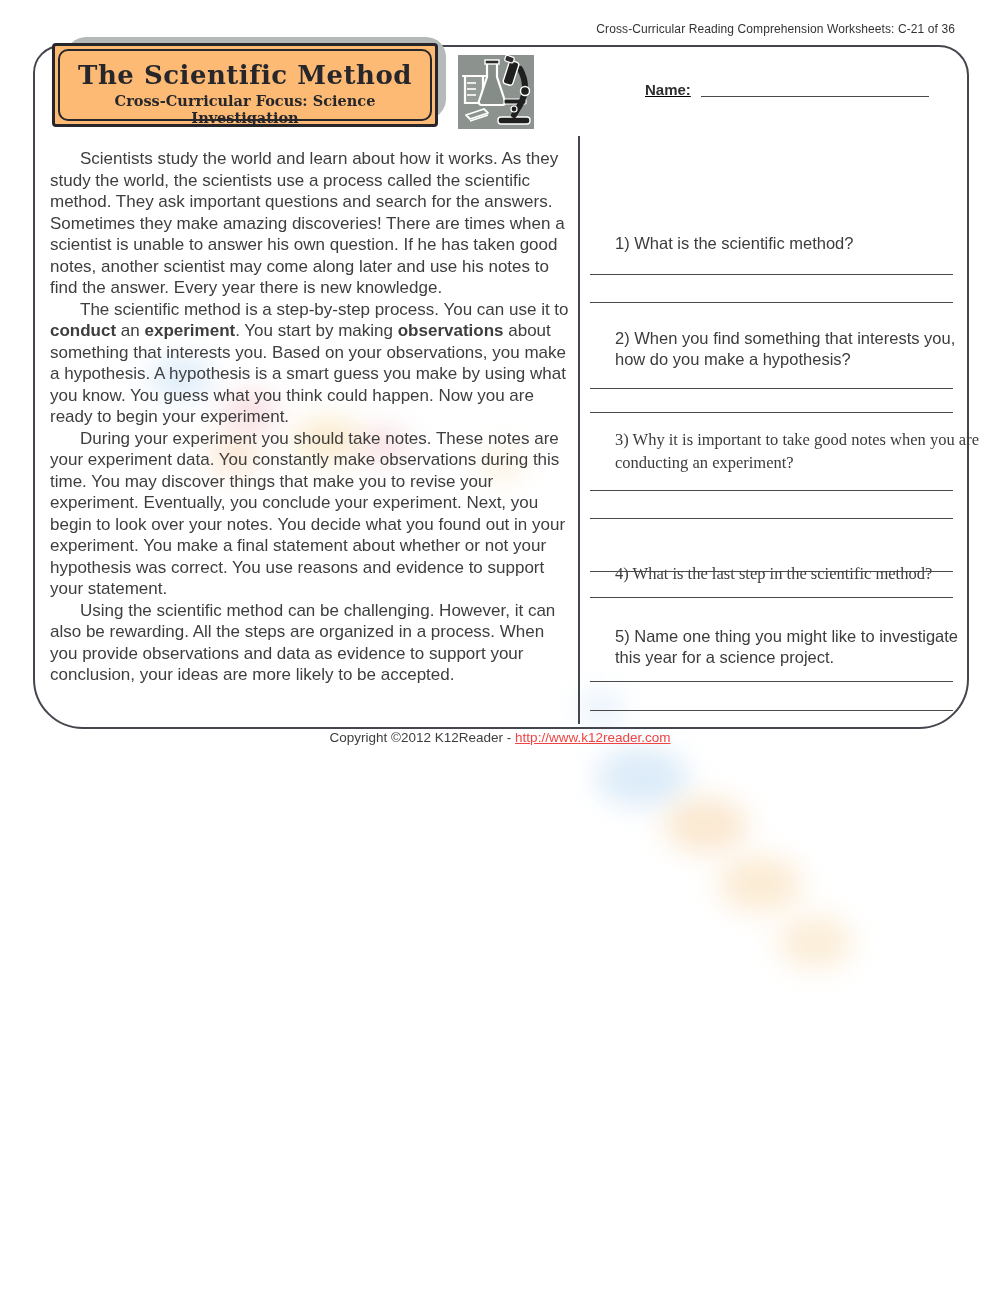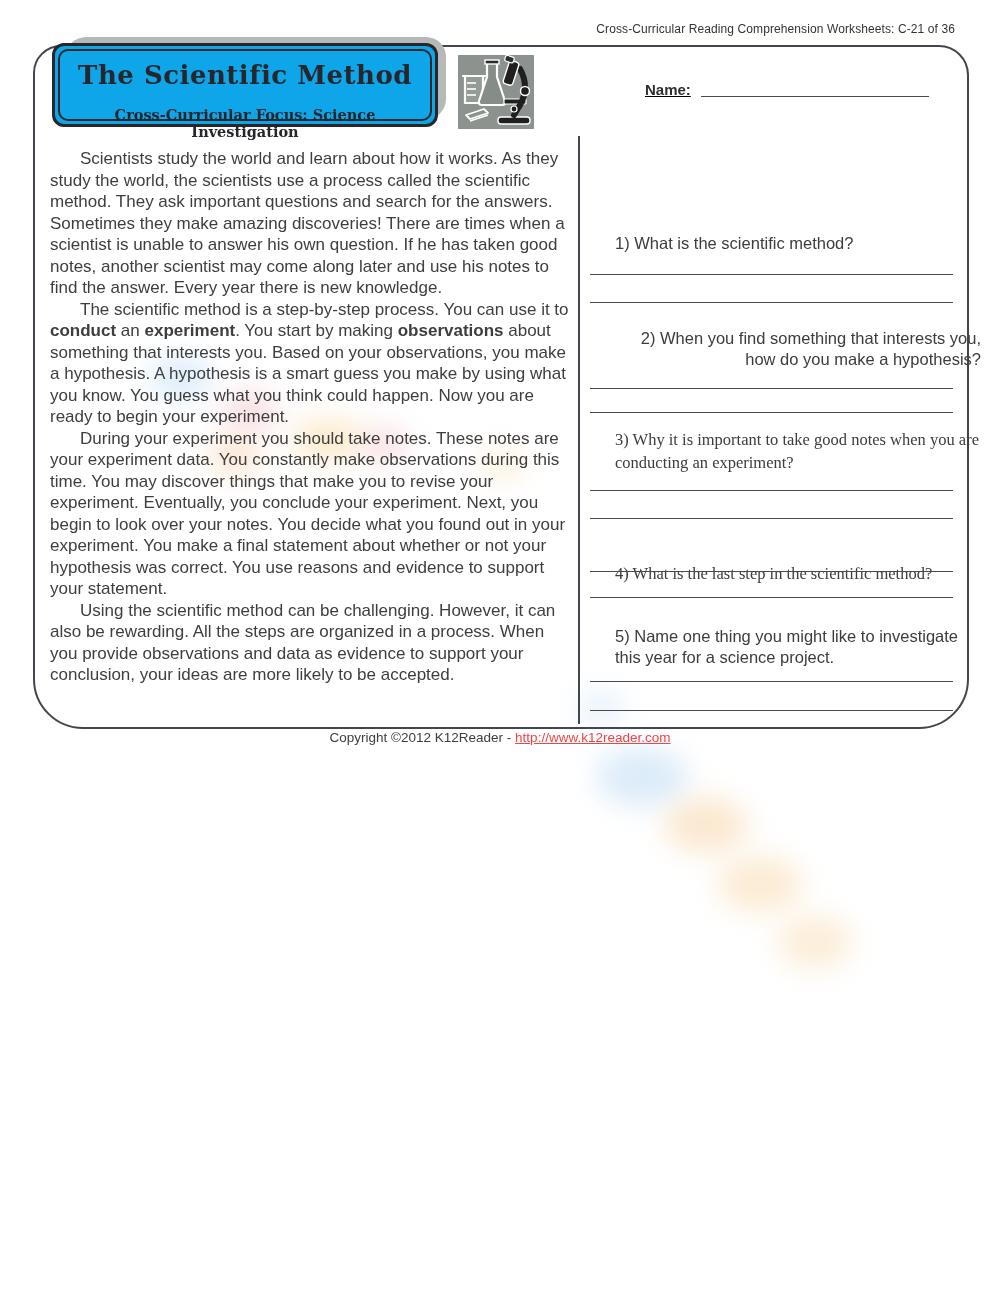--- a/index.html
+++ b/index.html
@@ -22,32 +22,32 @@
     position:absolute;left:578px;top:136px;height:588px;width:0;
     border-left:2px solid #45454d;
   }
   
   .title-shadow{
     position:absolute;left:66px;top:37px;width:380px;height:82px;
     background:#b5b9b7;border-radius:20px;
   }
   .title-box{
     position:absolute;left:52px;top:43px;width:380px;height:78px;
-    background:#0ea5e9;border:3px solid #26262b;border-radius:12px;
+    background:#fdba74;border:3px solid #26262b;border-radius:4px;
   }
   .title-inner{
     position:absolute;inset:3px;border:2px solid #26262b;border-radius:10px;
     text-align:center;
   }
   .title-text{
     margin:9px 0 0 0;font-family:"DejaVu Serif",serif;font-weight:bold;
     font-size:26px;color:#26262b;letter-spacing:0.5px;
   }
   .subtitle-text{
-    margin:16px 0 0 0;font-family:"DejaVu Serif",serif;font-weight:bold;
+    margin:2px 0 0 0;font-family:"DejaVu Serif",serif;font-weight:bold;
     font-size:14.5px;color:#26262b;
   }
   .clipart{position:absolute;left:456px;top:53px;width:80px;height:78px;}
   
   .passage{
     position:absolute;left:50px;top:148px;width:523px;
     font-size:17px;line-height:21.5px;color:#3e3e3e;
   }
   .passage p{margin:0;text-indent:30px;}
   
@@ -138,21 +138,21 @@
 
 <div class="right-col">
   <div class="name-row">
     <span class="name-label">Name:</span>
     <span class="name-line"></span>
   </div>
   <div id="questions">
       <div class="q-text sans" style="top: 233px;">1) What is the scientific method?</div>
       <div class="ans-line" style="top: 274px;"></div>
       <div class="ans-line" style="top: 302px;"></div>
-      <div class="q-text sans" style="top: 328px; text-align: right;">2) When you find something that interests you, how do you make a hypothesis?</div>
+      <div class="q-text sans" style="top: 328px;">2) When you find something that interests you, how do you make a hypothesis?</div>
       <div class="ans-line" style="top: 388px;"></div>
       <div class="ans-line" style="top: 412px;"></div>
       <div class="q-text serif" style="top: 428px;">3) Why it is important to take good notes when you are conducting an experiment?</div>
       <div class="ans-line" style="top: 490px;"></div>
       <div class="ans-line" style="top: 518px;"></div>
       <div class="q-text serif" style="top: 562px;">4) What is the last step in the scientific method?</div>
       <div class="ans-line" style="top: 571px;"></div>
       <div class="ans-line" style="top: 597px;"></div>
       <div class="q-text sans" style="top: 626px;">5) Name one thing you might like to investigate this year for a science project.</div>
       <div class="ans-line" style="top: 681px;"></div>

